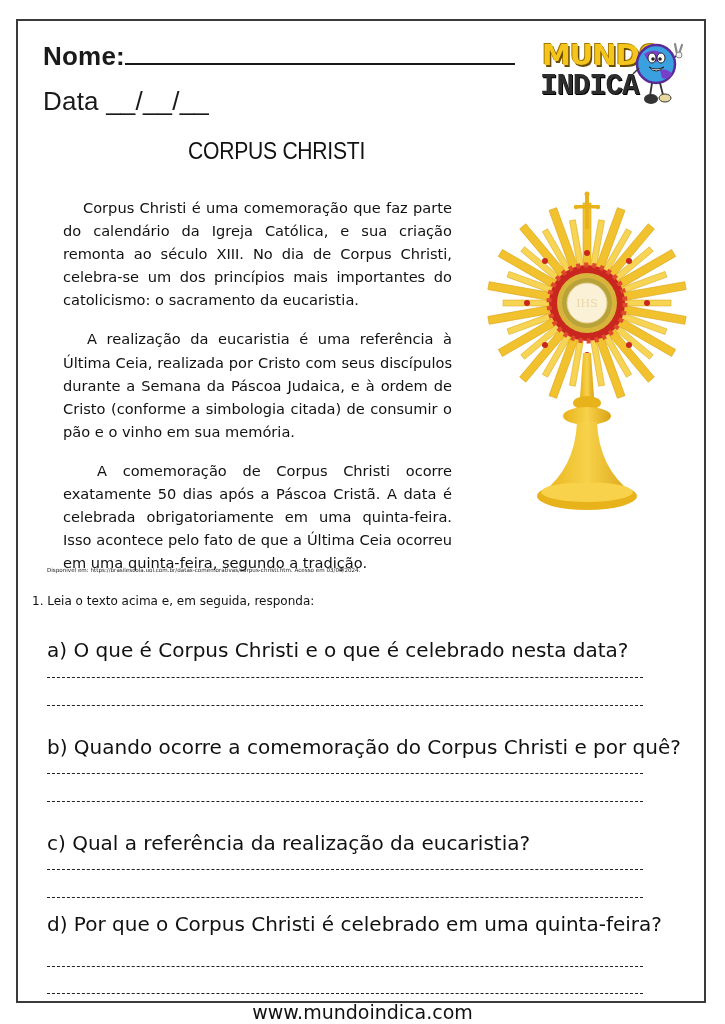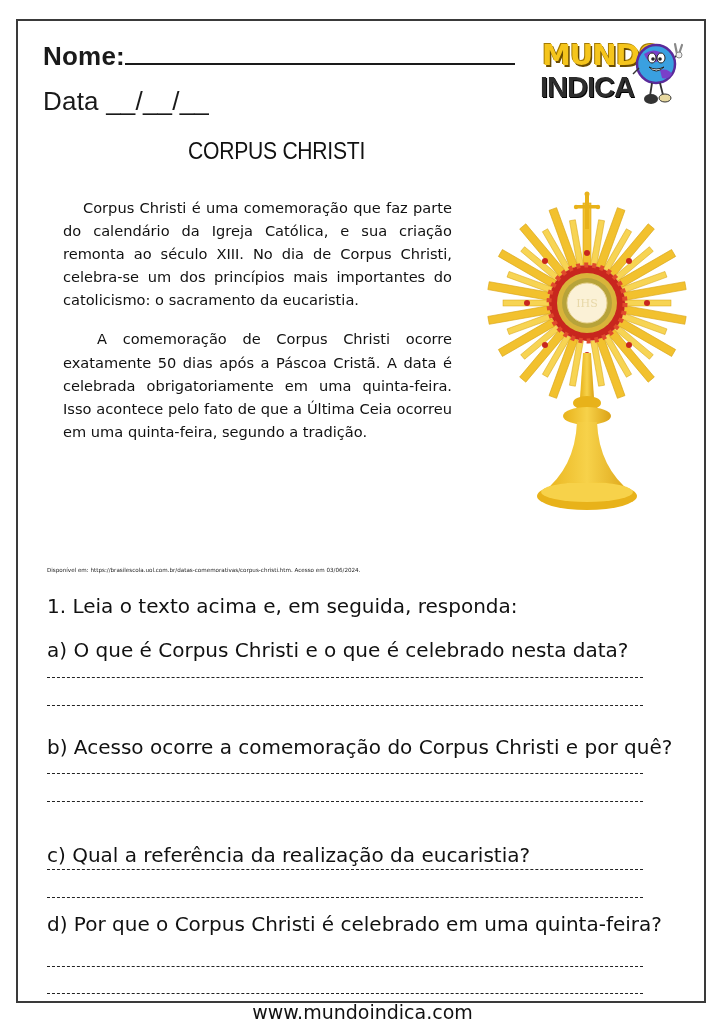--- a/index.html
+++ b/index.html
@@ -60,21 +60,21 @@
       font-size: 29px;
       letter-spacing: -1px;
       color: #f5c51c;
       text-shadow: 1.5px 1.5px 0 #6b4c00, -1px -1px 0 #a47a00;
       line-height: 30px;
     }
     .logo .indica {
       position: absolute;
       left: 2px;
       top: 32px;
-      font-family: Liberation Sans, sans-serif;
+      font-family: Liberation Mono, monospace;
       font-weight: bold;
       font-size: 29px;
       letter-spacing: -1px;
       color: #2d2d2d;
       text-shadow: 1px 1px 0 #000;
       line-height: 30px;
     }
     .logo svg {
       position: absolute;
       left: 92px;
@@ -125,24 +125,24 @@
       left: 47px;
       top: 567px;
       font-family: "DejaVu Sans", sans-serif;
       font-size: 5.6px;
       color: #222;
       white-space: nowrap;
     }
 
     .question-intro {
       position: absolute;
-      left: 47px;
+      left: 32px;
       top: 594px;
       font-family: "DejaVu Sans", sans-serif;
-      font-size: 20px;
+      font-size: 12px;
       color: #111;
       white-space: nowrap;
     }
 
     .question {
       position: absolute;
       left: 47px;
       font-family: "DejaVu Sans", sans-serif;
       font-size: 20px;
       color: #111;
@@ -204,20 +204,21 @@
     <ellipse cx="35" cy="58" rx="6" ry="4" fill="#e8d9a0" stroke="#333" stroke-width="1"></ellipse>
 
     <path d="M9 28 L3 34" stroke="#333" stroke-width="1.5"></path>
   </svg>
 </div>
 
 <div class="title">CORPUS CHRISTI</div>
 
 <div class="article">
   <p>Corpus Christi é uma comemoração que faz parte do calendário da Igreja Católica, e sua criação remonta ao século XIII. No dia de Corpus Christi, celebra-se um dos princípios mais importantes do catolicismo: o sacramento da eucaristia.</p>
+  <p class="indent2">A realização da eucaristia é uma referência à Última Ceia, realizada por Cristo com seus discípulos durante a Semana da Páscoa Judaica, e à ordem de Cristo (conforme a simbologia citada) de consumir o pão e o vinho em sua memória.</p>
   <p class="indent3">A comemoração de Corpus Christi ocorre exatamente 50 dias após a Páscoa Cristã. A data é celebrada obrigatoriamente em uma quinta-feira. Isso acontece pelo fato de que a Última Ceia ocorreu em uma quinta-feira, segundo a tradição.</p>
 </div>
 
 <svg class="monstrance" viewBox="0 0 210 340">
   <defs>
     <linearGradient id="gold" x1="0" x2="1" y1="0" y2="0">
       <stop offset="0" stop-color="#e8b21a"></stop>
       <stop offset="0.5" stop-color="#f7d24a"></stop>
       <stop offset="1" stop-color="#dba215"></stop>
     </linearGradient>
@@ -301,25 +302,25 @@
 </svg>
 
 <div class="citation">Disponível em: https://brasilescola.uol.com.br/datas-comemorativas/corpus-christi.htm. Acesso em 03/06/2024.</div>
 
 <div class="question-intro">1.  Leia o texto acima e, em seguida, responda:</div>
 
 <div class="question" style="top:638px;">a) O que é Corpus Christi e o que é celebrado nesta data?</div>
 <div class="answer-line" style="top:677px;"></div>
 <div class="answer-line" style="top:705px;"></div>
 
-<div class="question" style="top:735px;">b) Acesso ocorre a comemoração do Corpus Christi e por quê?</div>
+<div class="question" style="top:735px;">b) Quando ocorre a comemoração do Corpus Christi e por quê?</div>
 <div class="answer-line" style="top:773px;"></div>
 <div class="answer-line" style="top:801px;"></div>
 
-<div class="question" style="top:831px;margin-top:12px;">c) Qual a referência da realização da eucaristia?</div>
+<div class="question" style="top:831px;">c) Qual a referência da realização da eucaristia?</div>
 <div class="answer-line" style="top:869px;"></div>
 <div class="answer-line" style="top:897px;"></div>
 
 <div class="question" style="top:912px;">d) Por que o Corpus Christi é celebrado em uma quinta-feira?</div>
 <div class="answer-line" style="top:966px;"></div>
 <div class="answer-line" style="top:993px;"></div>
 
 <div class="footer-url">www.mundoindica.com</div>
 
 </body></html>

